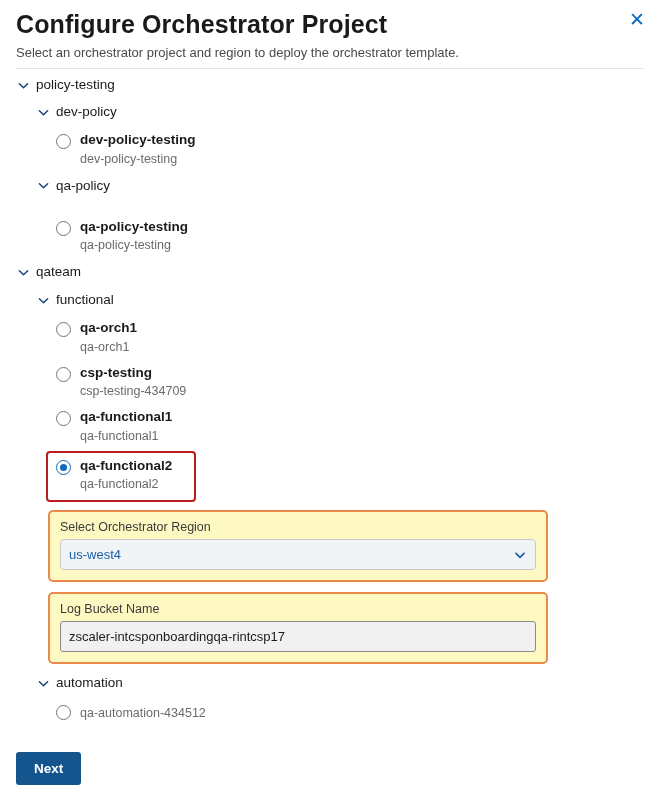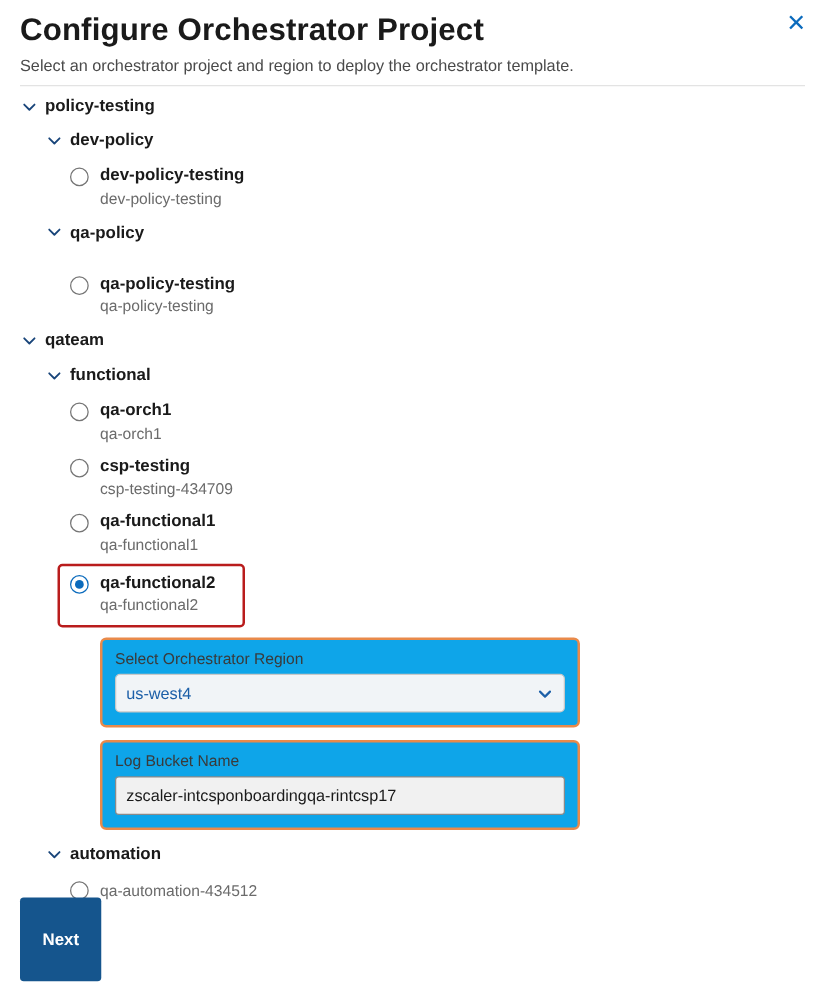--- a/index.html
+++ b/index.html
@@ -77,21 +77,21 @@
     display: flex;
     align-items: center;
     justify-content: center;
     color: #19457a;
     margin-right: 6px;
     cursor: pointer;
   }
   .chev svg { display: block; }
   .group-label {
     font-size: 13.5px;
-    font-weight: bold;
+    font-weight: normal;
     color: #1a1a1a;
     padding-top: 1px;
     text-align: center;
   }
   .radio {
     width: 15px;
     height: 15px;
     border-radius: 50%;
     border: 1.5px solid #757575;
     background: #fff;
@@ -135,23 +135,23 @@
   .sel-wrap {
     display: inline-flex;
     align-items: flex-start;
     padding: 5px 22px 7px 8px;
     margin-left: -10px;
   }
   .panel {
     border: 2px solid #e98a4a;
     border-radius: 5px;
     padding: 8px 10px 10px 10px;
-    margin: 8px 0 0 64px;
-    width: 384px;
-    background: #0ea5e9;
+    margin: 8px 0 0 32px;
+    width: 500px;
+    background: #fef9c3;
   }
   .panel-label {
     font-size: 12.5px;
     color: #3a3a3a;
     margin-bottom: 5px;
   }
   .select-box {
     width: 100%;
     height: 31px;
     border: 1px solid #c8c8c8;
@@ -192,21 +192,21 @@
     width: 100%;
     padding: 10px 16px 16px 16px;
   }
   .next-btn {
     background: #15558d;
     color: #ffffff;
     border: none;
     border-radius: 3px;
     font-size: 13.5px;
     font-weight: bold;
-    padding: 26px 18px;
+    padding: 9px 18px;
     cursor: pointer;
     font-family: "Liberation Sans", sans-serif;
   }
   .ind-1 { margin-left: 20px; }
   .ind-2 { margin-left: 40px; }
   .clip-top { margin-top: -9px; }
 </style>
 </head>
 <body>
 

